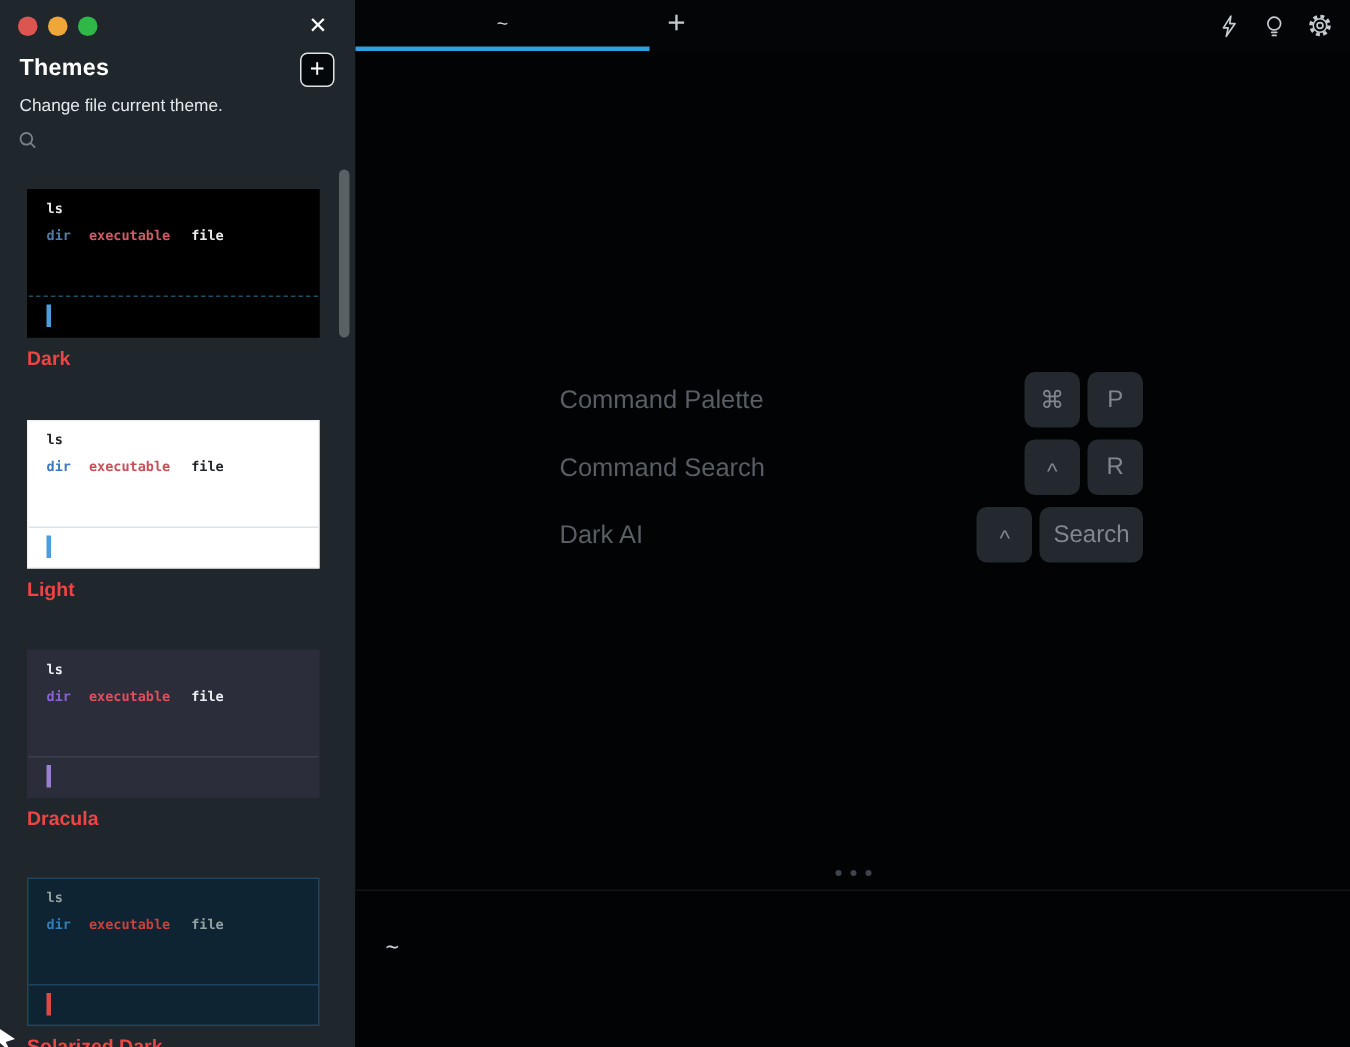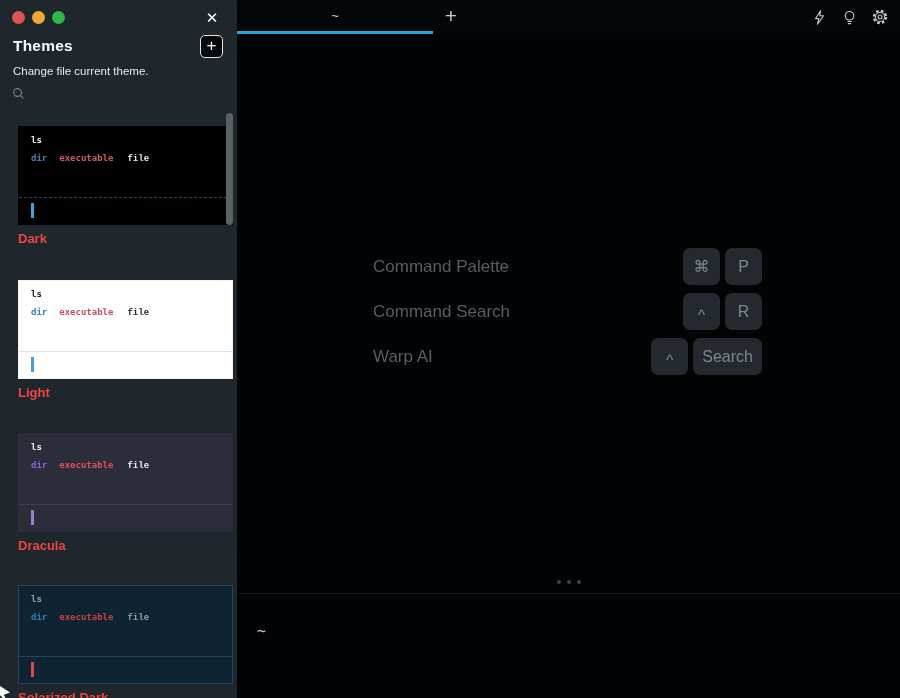--- a/index.html
+++ b/index.html
@@ -17,28 +17,28 @@
   .sb-title { position:absolute; left:13px; top:37px; font-size:15.5px; font-weight:bold;
     color:#ffffff; letter-spacing:.2px; }
   .add-btn { position:absolute; left:200px; top:35px; width:23px; height:23px;
     background:#05080a; border:1.5px solid #dfe4e7; border-radius:5px;
     color:#ffffff; font-size:17px; line-height:19px; text-align:center; cursor:pointer; }
   .sb-sub { position:absolute; left:13px; top:65px; font-size:11.5px; color:#e6e9eb; }
   .search-ic { position:absolute; left:12px; top:87px; width:13px; height:13px; cursor:pointer; }
 
   .theme-card { position:absolute; left:18px; width:187px; cursor:pointer; }
   .tc1{ top:126px; } .tc2{ top:280px; } .tc3{ top:433px; } .tc4{ top:585px; }
-  .preview { position:relative; width:215px; height:99px; background:var(--bg);
+  .preview { position:relative; width:195px; height:99px; background:var(--bg);
     border:1px solid var(--border); font-family:"DejaVu Sans Mono", monospace;
     font-size:9px; font-weight:bold; overflow:hidden; }
   .p-line1 { position:absolute; left:12px; top:8px; color:var(--fg); }
   .p-line2 { position:absolute; left:12px; top:26px; }
   .p-dir  { color:var(--dir);text-align:center; }
   .p-exec { color:var(--exec); margin-left:12px; }
-  .p-file { color:var(--fg);  margin-left:14px;font-family:Liberation Mono, monospace; }
+  .p-file { color:var(--fg);  margin-left:14px; }
   .p-sep { position:absolute; left:0; right:0; top:70px;
     border-top:1px var(--sepstyle) var(--sep); }
   .p-cursor { position:absolute; left:12px; top:76px; width:3px; height:15px;
     background:var(--cursor); }
   .theme-name { margin-top:6px; font-size:13px; color:#ef4444;font-weight:bold; }
 
   .scroll-thumb { position:absolute; left:226px; top:113px; width:7px; height:112px;
     background:#5a6165; border-radius:4px; cursor:pointer; }
 
   
@@ -175,21 +175,21 @@
       <div class="sc-row">
         <span class="sc-label">Command Search</span>
         <span class="sc-keys">
           <span class="key caret">
               <span>^</span>
             </span>
           <span class="key">R</span>
         </span>
       </div>
       <div class="sc-row">
-        <span class="sc-label">Warp AI</span>
+        <span class="sc-label">Dark AI</span>
         <span class="sc-keys">
           <span class="key caret">
               <span>^</span>
             </span>
           <span class="key">Search</span>
         </span>
       </div>
     </div>
 
     <div class="dots">

